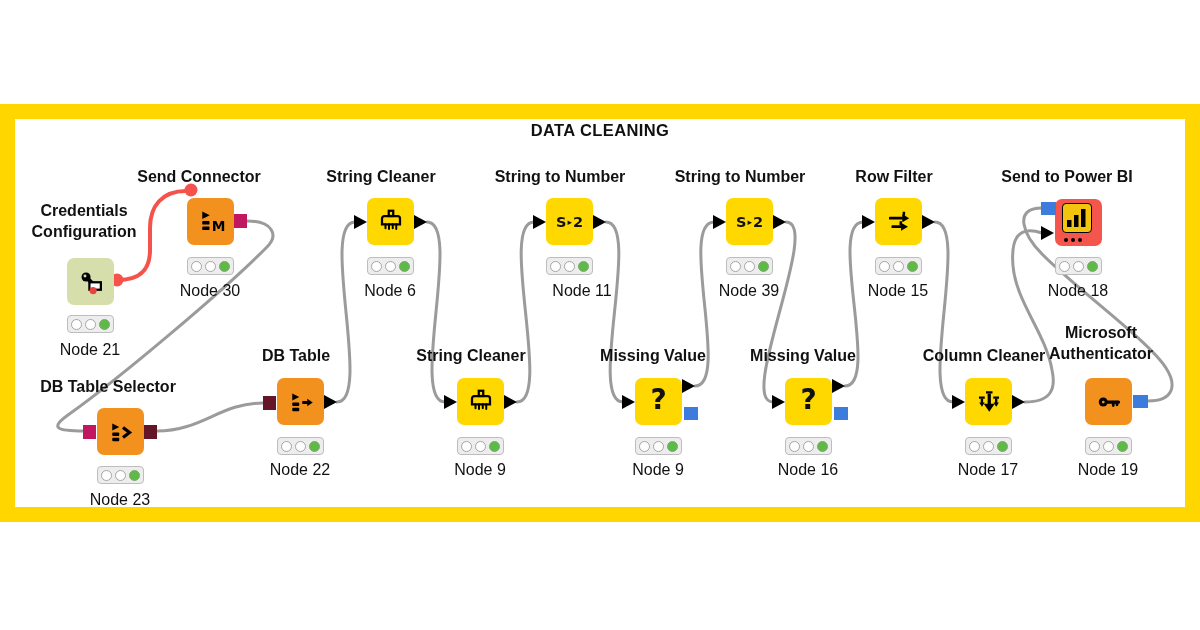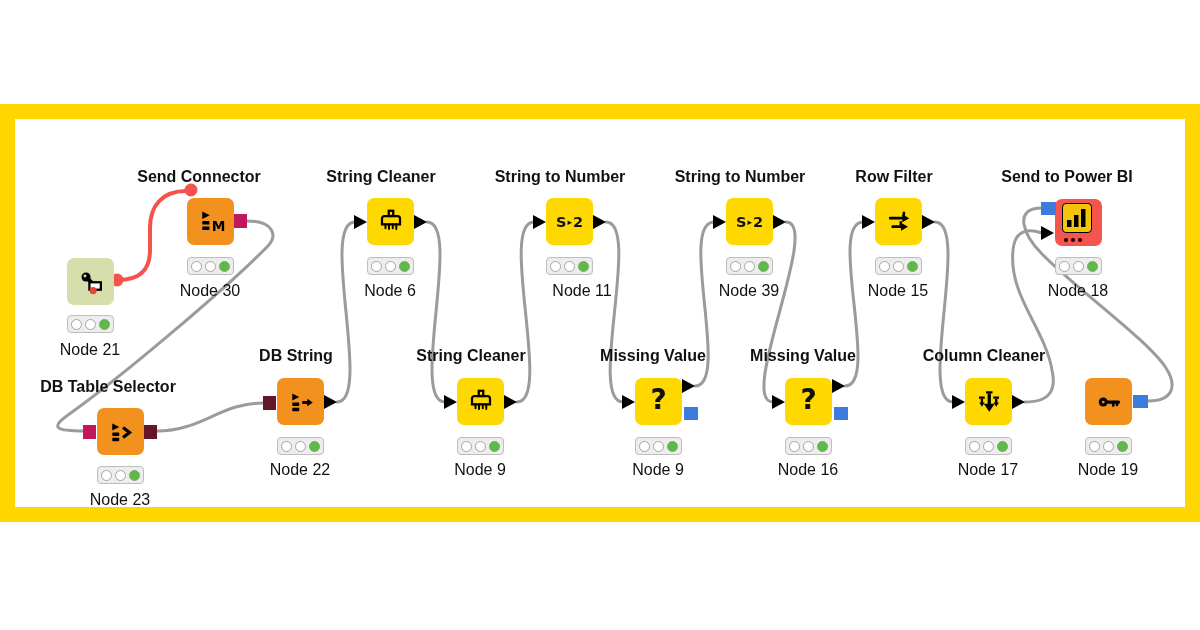--- a/index.html
+++ b/index.html
@@ -36,39 +36,42 @@
   .pbi-sq{position:absolute;left:7px;top:4px;width:30px;height:30px;background:#F2C40E;
           border:1.5px solid #000;border-radius:4px;box-sizing:border-box;}
   .pbi-dot{position:absolute;width:4px;height:4px;border-radius:50%;background:#000;top:39px;}
   svg text{font-family:"DejaVu Sans",sans-serif;font-weight:800;}
 </style>
 </head>
 <body>
 
 <div class="canvas">
   <div class="frame"></div>
+  <div class="header">DATA CLEANING</div>
 
   <svg class="wires" width="1200" height="630">
     <path class="wire" d="M247 221 C272 221 280 235 266 248 C222 292 120 378 68 415 C50 428 56 431 84 431"></path>
     <path class="wire" d="M157 431 C202 431 220 403 263 403"></path>
     <path class="wire" d="M337 402 C373 402 319 222 355 222"></path>
     <path class="wire" d="M427 222 C463 222 409 402 445 402"></path>
     <path class="wire" d="M517 402 C553 402 498 222 534 222"></path>
     <path class="wire" d="M606 222 C642 222 587 402 623 402"></path>
     <path class="wire" d="M695 386 C731 386 678 222 714 222"></path>
     <path class="wire" d="M786 222 C822 222 737 402 773 402"></path>
     <path class="wire" d="M845 386 C881 386 827 222 863 222"></path>
     <path class="wire" d="M935 222 C971 222 917 402 953 402"></path>
     <path class="wire" d="M1025 402 C1052 402 1056 388 1052 370 C1046 334 1016 302 1013 266 C1011 242 1016 224 1042 233"></path>
     <path class="wire" d="M1148 401 C1174 401 1177 385 1166 368 C1148 340 1075 288 1042 254 C1024 236 1012 208 1042 208"></path>
     <path class="wire-fv" d="M118 280 C142 280 150 268 150 250 L150 228 C150 206 162 191 186 191"></path>
     <circle class="fv-dot" cx="117" cy="280" r="6.5"></circle>
     <circle class="fv-dot" cx="191" cy="190" r="6.5"></circle>
   </svg>
 
+  <div class="node-title" style="left:84px;top:200px">Credentials
+Configuration</div>
   <div class="node-box greenbg" style="left:67px;top:258px">
     <svg width="32" height="32" viewBox="0 0 24 24">
       <circle cx="8.3" cy="8.3" r="3.4" fill="#000"></circle>
       <circle cx="7.5" cy="7.5" r="1.1" fill="#D6DFAC"></circle>
       <path d="M10.5 10.5 L14 14" stroke="#000" stroke-width="3" stroke-linecap="round"></path>
       <rect x="10.8" y="12.2" width="8.6" height="5.6" fill="#fff" stroke="#000" stroke-width="1.7"></rect>
       <circle cx="13.6" cy="18.4" r="2.7" fill="#E8443B"></circle>
     </svg>
   </div>
   <div class="traffic" style="left:67px;top:315px">
@@ -106,21 +109,21 @@
   </div>
   <div class="sq sq-magenta" style="left:83px;top:425px"></div>
   <div class="sq sq-maroon" style="left:144px;top:425px"></div>
   <div class="traffic" style="left:97px;top:466px">
     <span class="lamp"></span>
       <span class="lamp"></span>
       <span class="lamp lamp-on"></span>
   </div>
   <div class="node-label" style="left:120px;top:491px">Node 23</div>
 
-  <div class="node-title" style="left:296px;top:345px">DB String</div>
+  <div class="node-title" style="left:296px;top:345px">DB Table</div>
   <div class="node-box orange" style="left:277px;top:378px">
     <svg width="30" height="30" viewBox="0 0 24 24" fill="#000">
       <path d="M5 5.2 L10.6 8 L5 10.8 Z"></path>
       <rect x="5" y="12.4" width="5.6" height="2.7" rx="0.7"></rect>
       <rect x="5" y="16.6" width="5.6" height="2.7" rx="0.7"></rect>
       <path d="M13 12.4 H18.2" stroke="#000" stroke-width="2.4"></path>
       <path d="M17 9.4 L21.4 12.4 L17 15.4 Z"></path>
     </svg>
   </div>
   <div class="sq sq-maroon" style="left:263px;top:396px"></div>
@@ -286,20 +289,22 @@
   </div>
   <div class="sq sq-blue" style="left:1041px;top:202px;width:15px;height:13px"></div>
   <div class="tri" style="left:1041px;top:226px"></div>
   <div class="traffic" style="left:1055px;top:257px">
     <span class="lamp"></span>
       <span class="lamp"></span>
       <span class="lamp lamp-on"></span>
   </div>
   <div class="node-label" style="left:1078px;top:282px">Node 18</div>
 
+  <div class="node-title" style="left:1101px;top:322px">Microsoft
+Authenticator</div>
   <div class="node-box orange" style="left:1085px;top:378px">
     <svg width="30" height="30" viewBox="0 0 24 24">
       <circle cx="7.4" cy="12" r="3.6" fill="#000"></circle>
       <circle cx="7.4" cy="12" r="1.1" fill="#F3911E"></circle>
       <path d="M11 12 H19.6" stroke="#000" stroke-width="2.6" stroke-linecap="round"></path>
       <path d="M15.4 12 v2.8 M18.4 12 v2.2" stroke="#000" stroke-width="2.2" stroke-linecap="round"></path>
     </svg>
   </div>
   <div class="sq sq-blue" style="left:1133px;top:395px;width:15px;height:13px"></div>
   <div class="traffic" style="left:1085px;top:437px">

